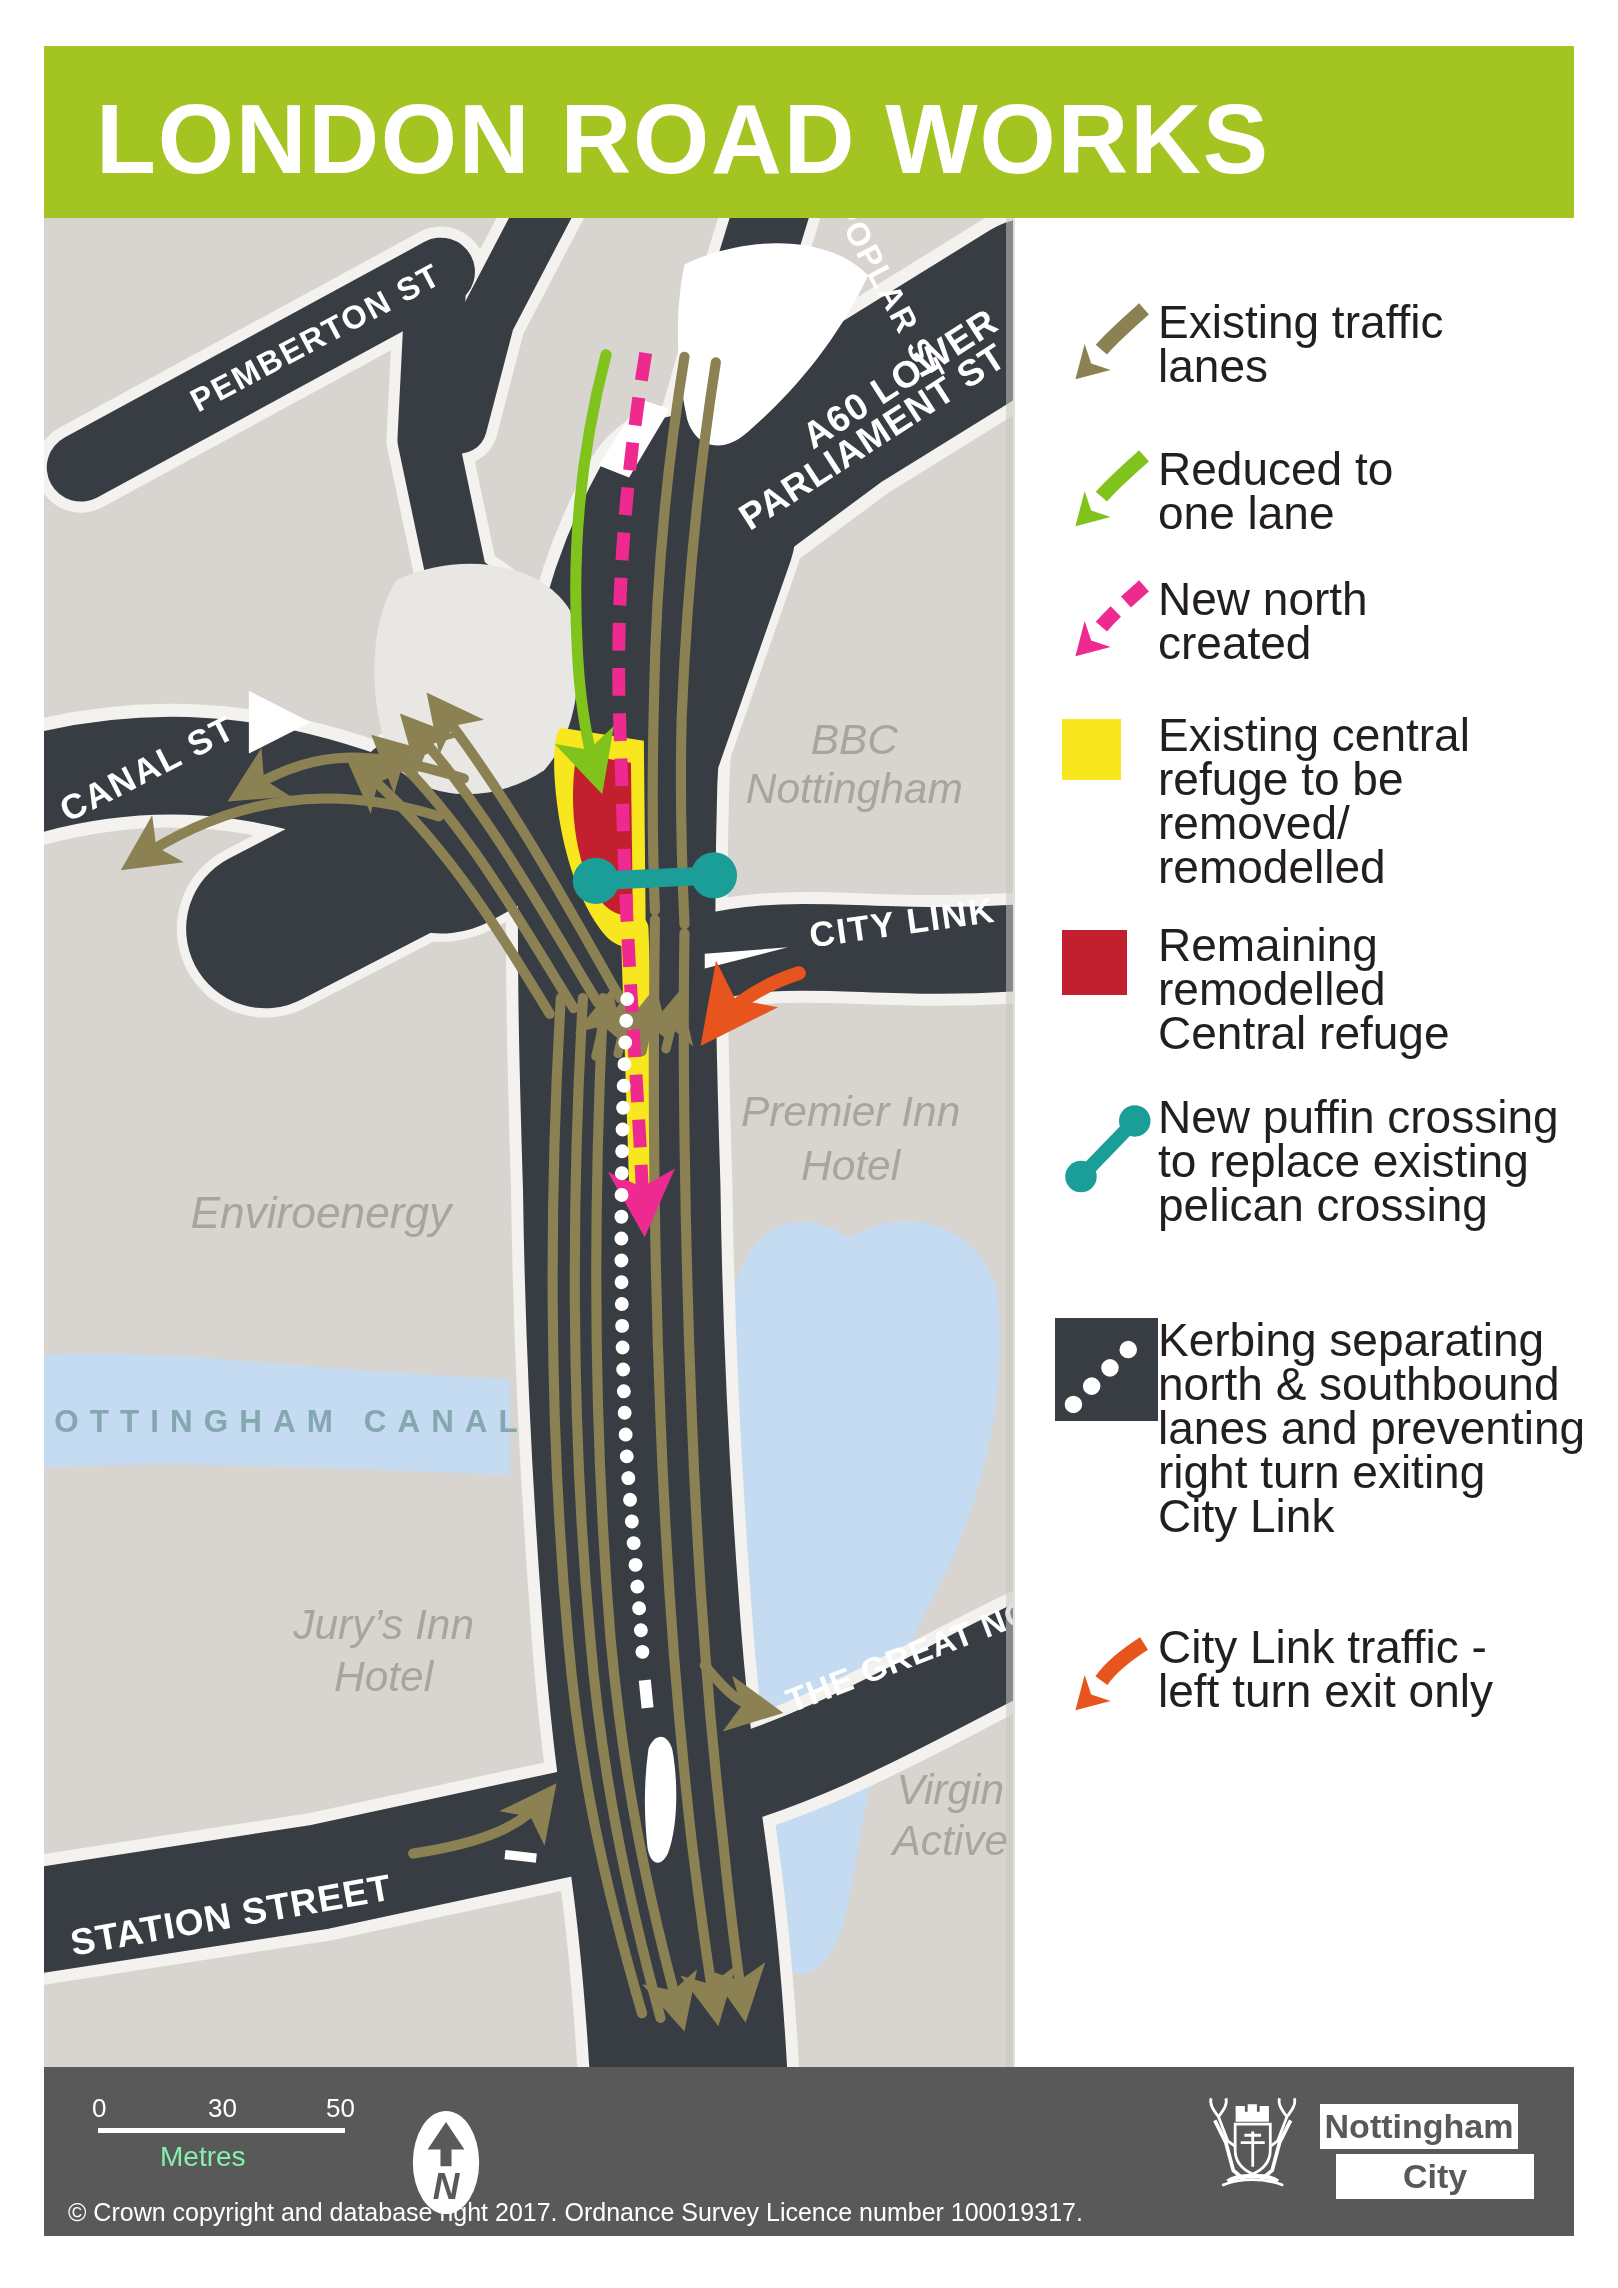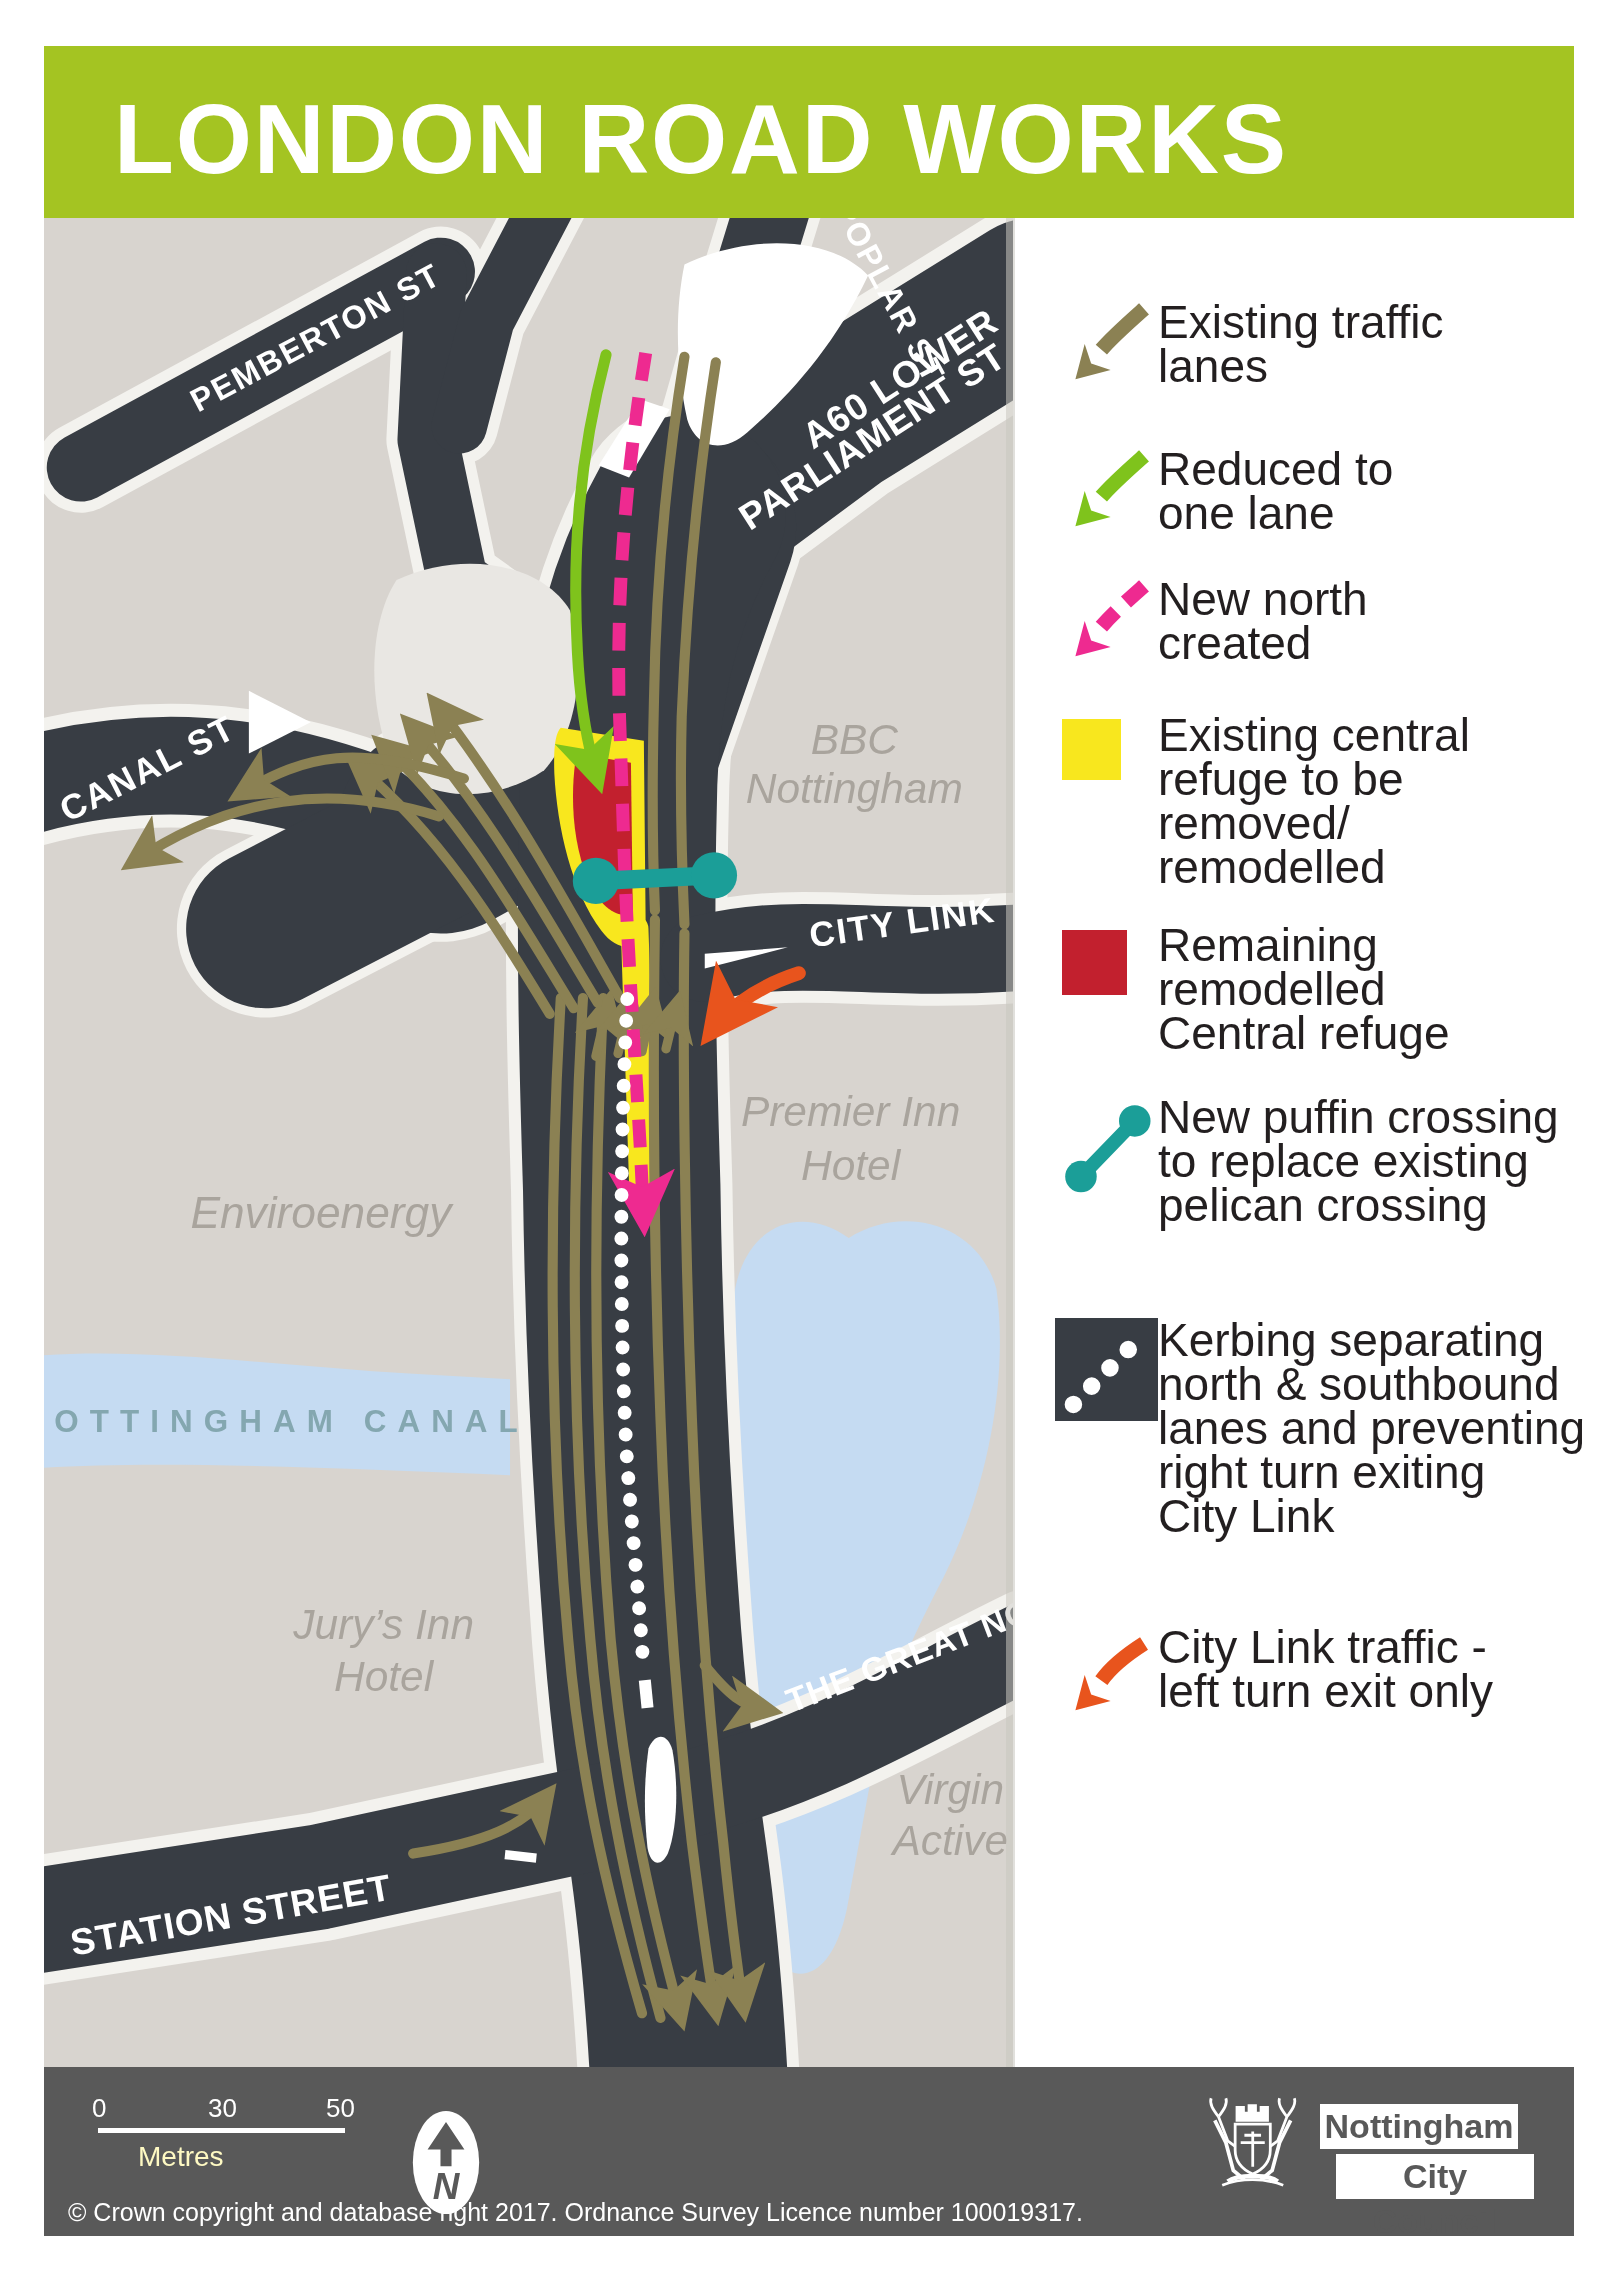--- a/index.html
+++ b/index.html
@@ -1,39 +1,39 @@
 <!DOCTYPE html>
 <html style="font-size:14.8px"><head>
 <meta charset="utf-8">
 <style>
   html,body{margin:0;padding:0;background:#ffffff;}
   .page{position:relative;width:1619px;height:2289px;background:#ffffff;overflow:hidden;
         font-family:"Liberation Sans", sans-serif;}
   
   .header{position:absolute;left:44px;top:46px;width:1530px;height:172px;background:#a4c422;}
-  .header h1{margin:0;position:absolute;left:70px;top:37px;font-size:98px;font-weight:bold;
+  .header h1{margin:0;position:absolute;left:52px;top:37px;font-size:98px;font-weight:bold;
              letter-spacing:1.8px;color:#ffffff;white-space:nowrap;}
   
   .map{position:absolute;left:44px;top:218px;width:969px;height:1850px;background:#d8d4cf;}
   .map svg{display:block;width:969px;height:1850px;}
   
   .legend{position:absolute;left:1055px;top:218px;width:535px;height:1850px;background:#ffffff;}
   .legend-item{position:absolute;left:0;width:535px;}
   .legend-icon{position:absolute;left:0;top:0;width:103px;height:103px;}
   .legend-label{position:absolute;left:103px;top:0;font-size:46px;line-height:44px;color:#231f20;
                 white-space:pre-line;}
   .swatch{position:absolute;}
   .swatch-yellow{left:7.4px;top:5.5px;width:59px;height:61px;background:#f8e71e;}
   .swatch-red{left:7.4px;top:7.4px;width:65px;height:65px;background:#c2202e;}
   
   .footer{position:absolute;left:44px;top:2067px;width:1530px;height:169px;background:#595959;
           color:#ffffff;}
   .scale-num{position:absolute;top:26px;font-size:26px;color:#fff;}
   .scale-line{position:absolute;left:54px;top:61px;width:247px;height:4.6px;background:#fff;}
-  .scale-unit{position:absolute;left:94px;top:74px;font-size:28px;color:#fef9c3;}
+  .scale-unit{position:absolute;left:116px;top:74px;font-size:28px;color:#86efac;}
   .north{position:absolute;left:367px;top:42px;}
   .copyright{position:absolute;left:24px;top:131px;font-size:25px;color:#fff;white-space:nowrap;text-align:center;}
   .logo{position:absolute;left:1156px;top:22px;width:369px;height:129px;}
   .logo-box{position:absolute;left:120px;width:198px;height:45px;background:#ffffff;color:#595959;
             font-weight:bold;font-size:34px;text-align:center;line-height:45px;}
   .logo-box1{top:14.8px;}
   .logo-box2{top:65px;margin-left:16px;}
   .map-shadow{position:absolute;left:1006px;top:218px;width:9.2px;height:1850px;
               background:#c9c6c0;opacity:.55;}
 </style>

